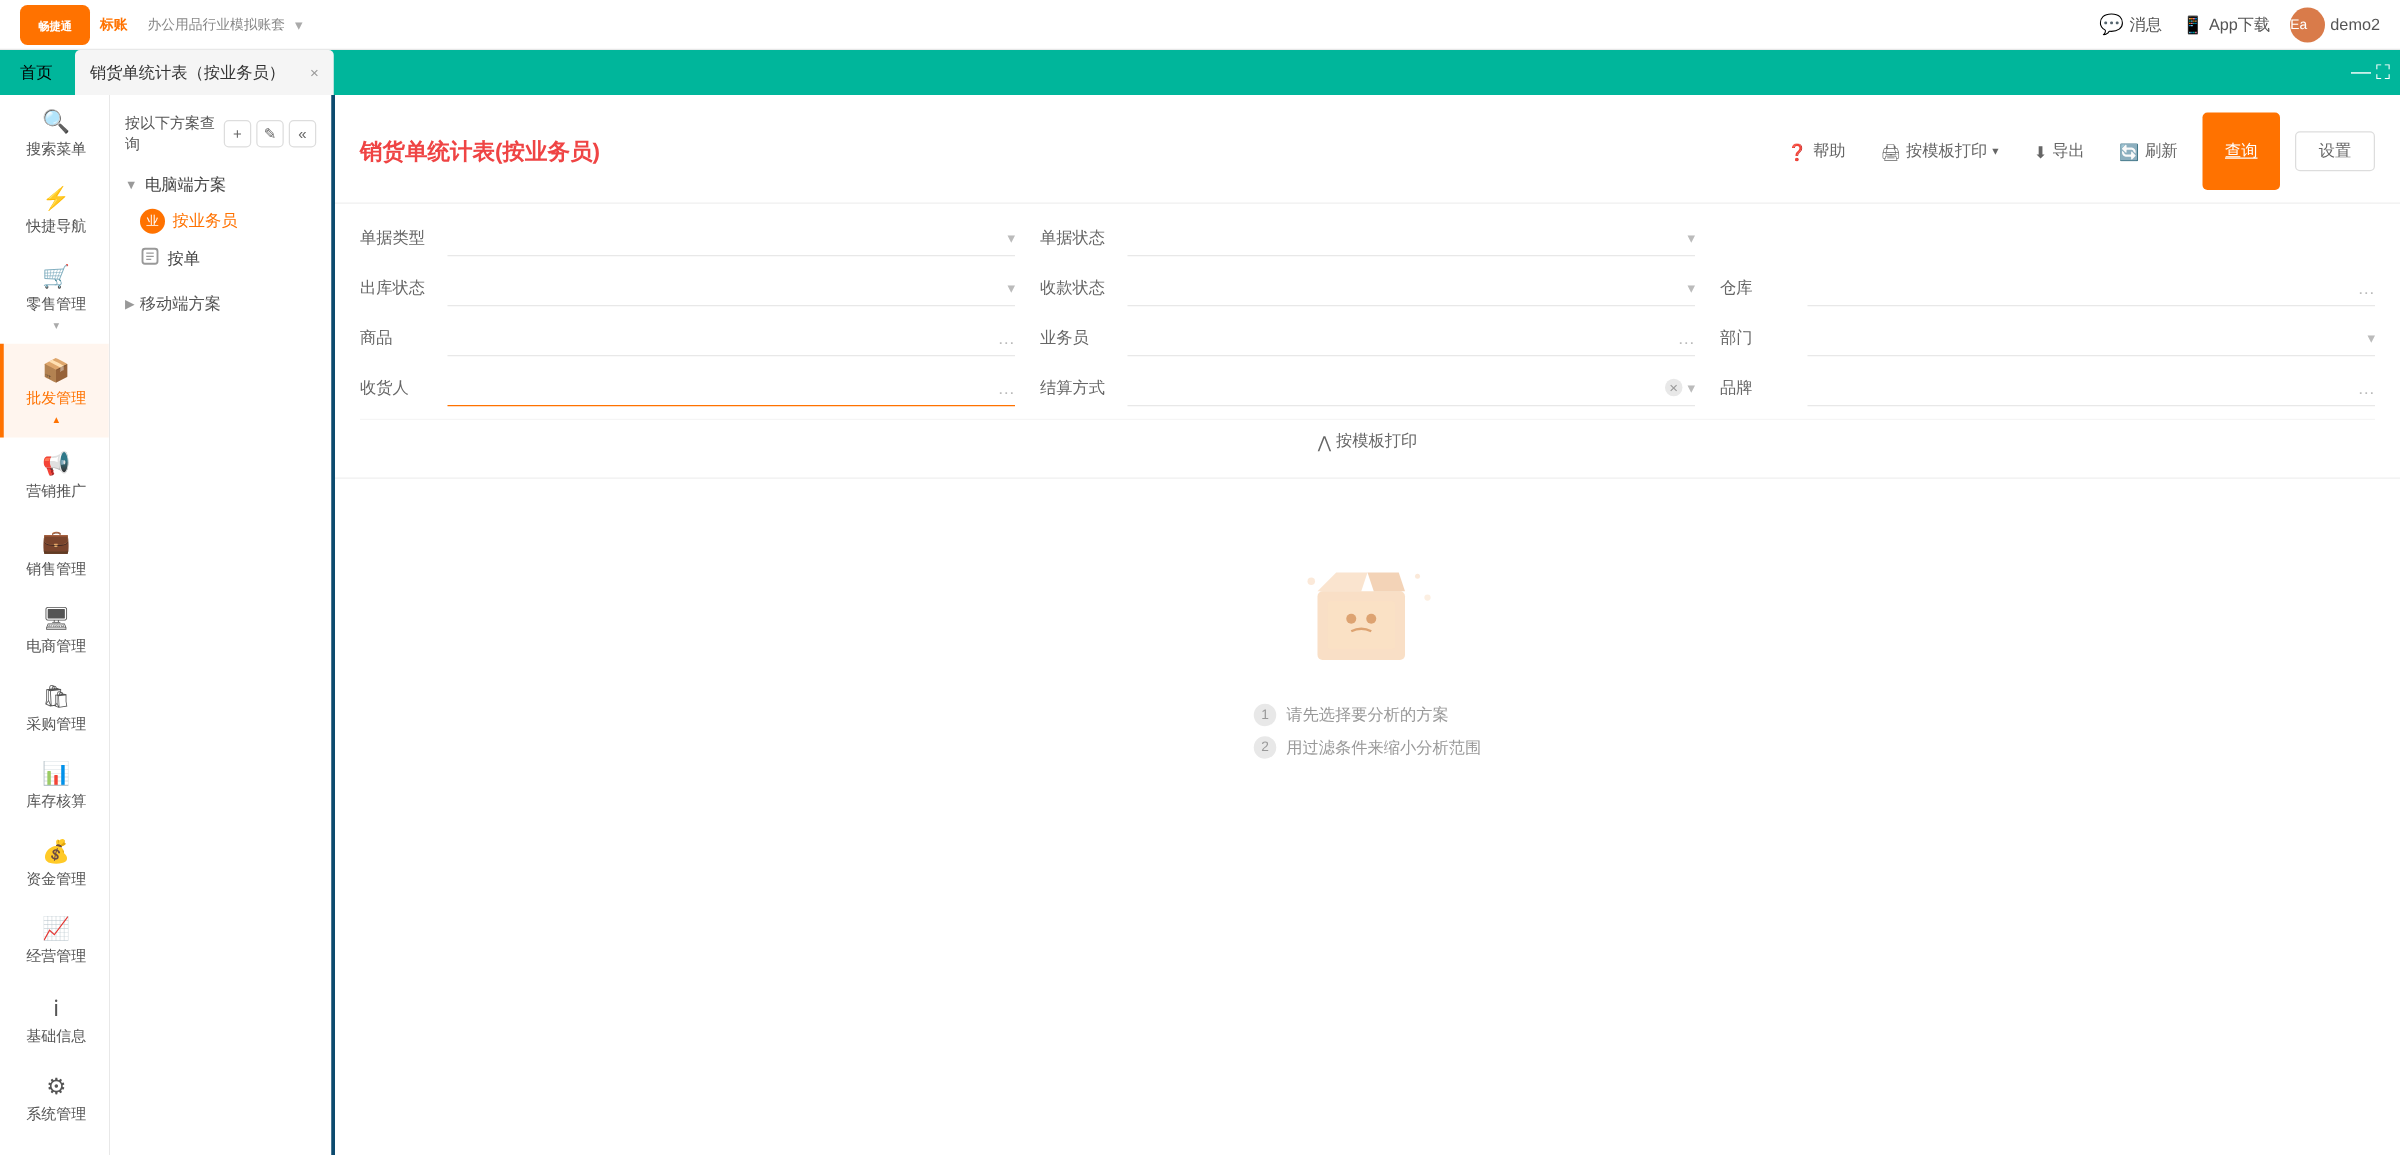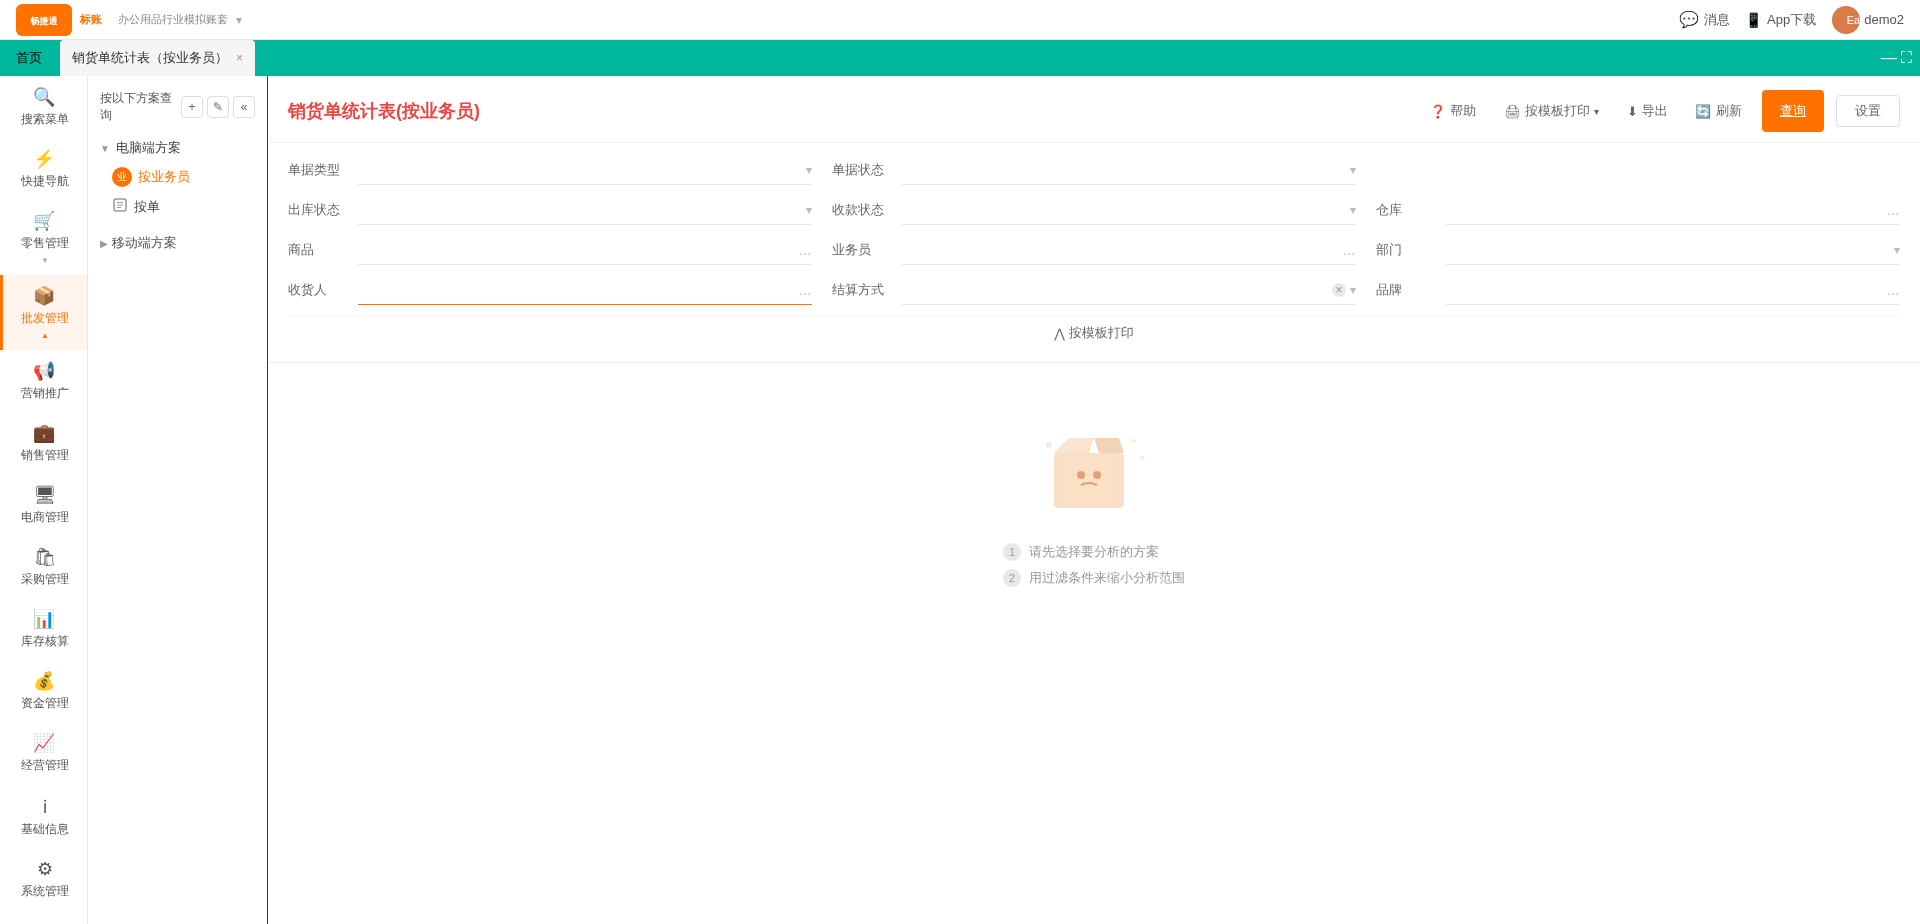--- a/index.html
+++ b/index.html
@@ -15,21 +15,21 @@
       padding: 0 16px;
       border-bottom: 1px solid #e8e8e8;
       position: fixed;
       top: 0; left: 0; right: 0;
       z-index: 100;
     }
     .topbar-left { display: flex; align-items: center; gap: 8px; }
     .topbar-logo { width: 56px; height: 32px; background: #ff7200; border-radius: 6px; display: flex; align-items: center; justify-content: center; color: #fff; font-size: 10px; font-weight: bold; }
     .topbar-right { display: flex; align-items: center; gap: 16px; }
     .topbar-right-item { display: flex; align-items: center; gap: 4px; color: #555; font-size: 13px; cursor: pointer; }
-    .avatar { width: 28px; height: 28px; border-radius: 50%; background: #d97b4a; overflow: hidden; display: flex; align-items: center; justify-content: flex-end; color: #fff; font-size: 11px; }
+    .avatar { width: 28px; height: 28px; border-radius: 50%; background: #d97b4a; overflow: hidden; display: flex; align-items: center; justify-content: flex-start; color: #fff; font-size: 11px; }
 
     
     .tabbar {
       height: 36px;
       background: #00b69b;
       display: flex;
       align-items: center;
       padding: 0 0;
       position: fixed;
       top: 40px; left: 0; right: 0;
@@ -48,21 +48,21 @@
     .tab-item {
       height: 36px;
       padding: 0 12px;
       display: flex;
       align-items: center;
       color: #333;
       font-size: 13px;
       cursor: pointer;
       background: #f5f5f5;
       border-radius: 4px 4px 0 0;
-      gap: 8px;
+      gap: 20px;
       margin-left: 2px;
     }
     .tab-item .tab-close { color: #999; font-size: 12px; }
     .tab-right { margin-left: auto; display: flex; align-items: center; padding-right: 8px; gap: 4px; }
     .tab-right-btn { color: #fff; font-size: 16px; cursor: pointer; background: none; border: none; }
 
     
     .main-layout {
       display: flex;
       position: fixed;
@@ -98,21 +98,21 @@
     .page-content {
       display: flex;
       flex: 1;
       overflow: hidden;
     }
 
     
     .scheme-panel {
       width: 180px;
       background: #fff;
-      border-right: 1px solid #0c4a6e;
+      border-right: 3px solid #0c4a6e;
       flex-shrink: 0;
       padding: 8px 0;
     }
     .scheme-panel-header {
       display: flex;
       align-items: center;
       justify-content: space-between;
       padding: 6px 12px;
       font-size: 13px;
       color: #333;
@@ -175,21 +175,21 @@
     .page-actions { display: flex; align-items: center; gap: 12px; }
     .action-btn {
       display: flex; align-items: center; gap: 4px;
       color: #666; font-size: 13px; cursor: pointer;
       padding: 4px 8px;
       border-radius: 4px;
       border: none; background: none;
     }
     .btn-primary {
       background: #ff7200; color: #fff;
-      border: none; padding: 12px 18px;
+      border: none; padding: 22px 18px;
       border-radius: 4px; cursor: pointer;
       font-size: 13px;
       text-decoration: underline;
     }
     .btn-secondary {
       background: #fff; color: #666;
       border: 1px solid #ddd; padding: 6px 18px;
       border-radius: 4px; cursor: pointer;
       font-size: 13px;
     }

